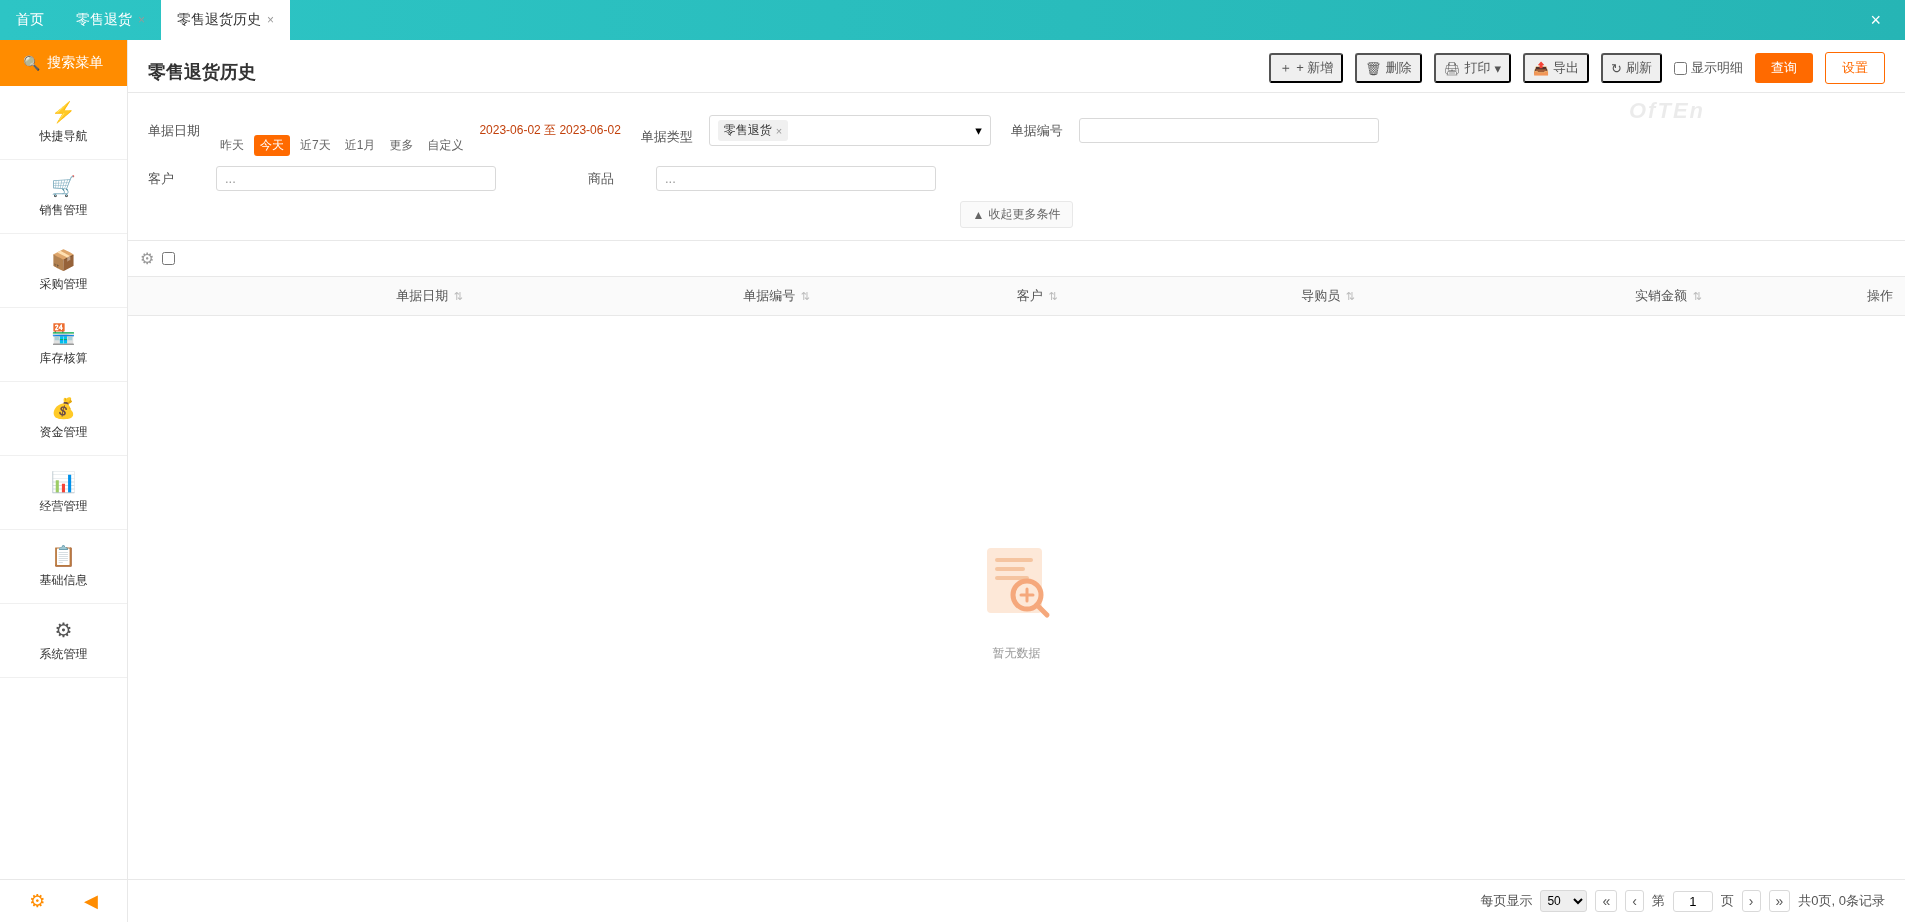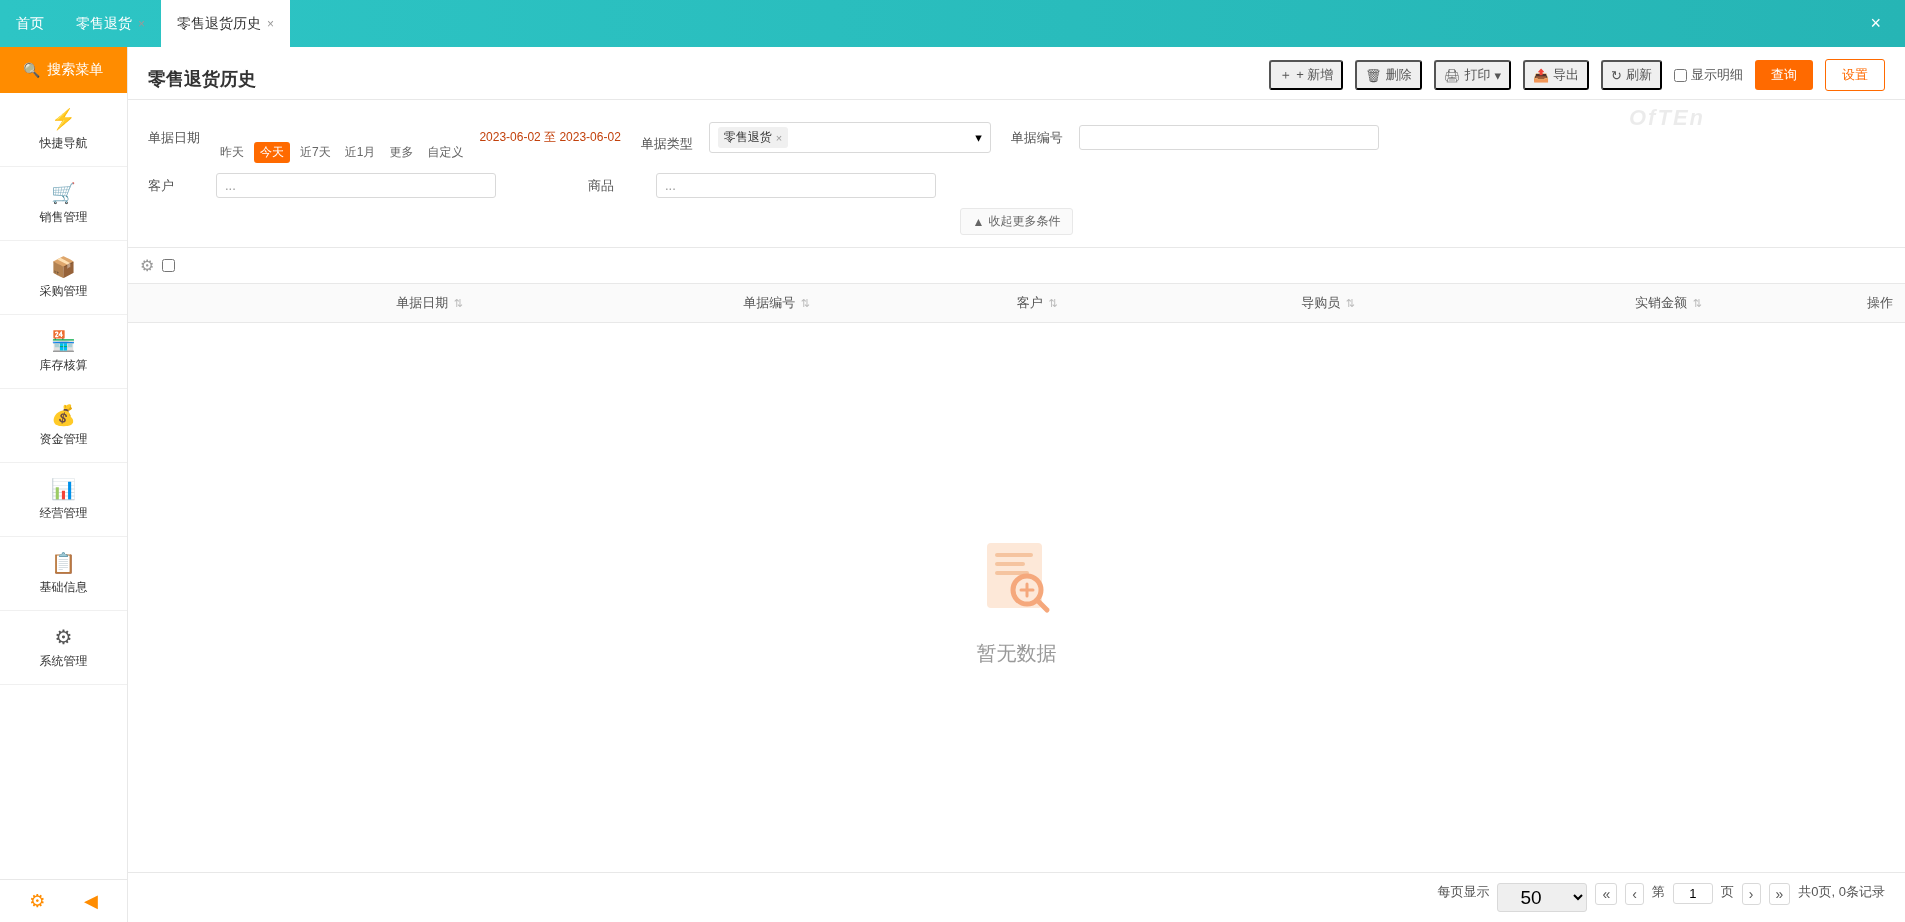--- a/index.html
+++ b/index.html
@@ -1,20 +1,20 @@
 <!DOCTYPE html>
 <html><head>
   <meta charset="utf-8">
   <style>
     * { box-sizing: border-box; margin: 0; padding: 0; font-family: 'Microsoft YaHei', Arial, sans-serif; }
     body { width: 1905px; height: 922px; overflow: hidden; background: #f5f5f5; display: flex; flex-direction: column; }
 
     
     .top-bar {
-      height: 47px;
+      height: 40px;
       background: linear-gradient(90deg, #2dc5c5 0%, #26b5b5 100%);
       display: flex;
       align-items: center;
       padding: 0 0 0 0;
       flex-shrink: 0;
     }
     .top-bar-tabs {
       display: flex;
       align-items: center;
       height: 100%;
@@ -321,42 +321,42 @@
       flex-direction: column;
       align-items: center;
       justify-content: center;
       gap: 12px;
     }
     .empty-icon {
       width: 100px;
       height: 100px;
     }
     .empty-text {
-      font-size: 20px;
+      font-size: 12px;
       color: #999;
     }
 
     
     .pagination {
       display: flex;
-      align-items: flex-start;
+      align-items: center;
       justify-content: flex-end;
       padding: 10px 20px;
       border-top: 1px solid #e8e8e8;
       background: #fff;
       gap: 8px;
       font-size: 13px;
       color: #555;
       flex-shrink: 0;
     }
     .page-size-select {
       border: 1px solid #d9d9d9;
       border-radius: 3px;
-      padding: 2px 18px;
-      font-size: 19px;
+      padding: 2px 2px;
+      font-size: 12px;
     }
     .page-nav-btn {
       border: 1px solid #d9d9d9;
       background: #fff;
       border-radius: 3px;
       padding: 2px 6px;
       cursor: pointer;
       color: #555;
       font-size: 14px;
     }

